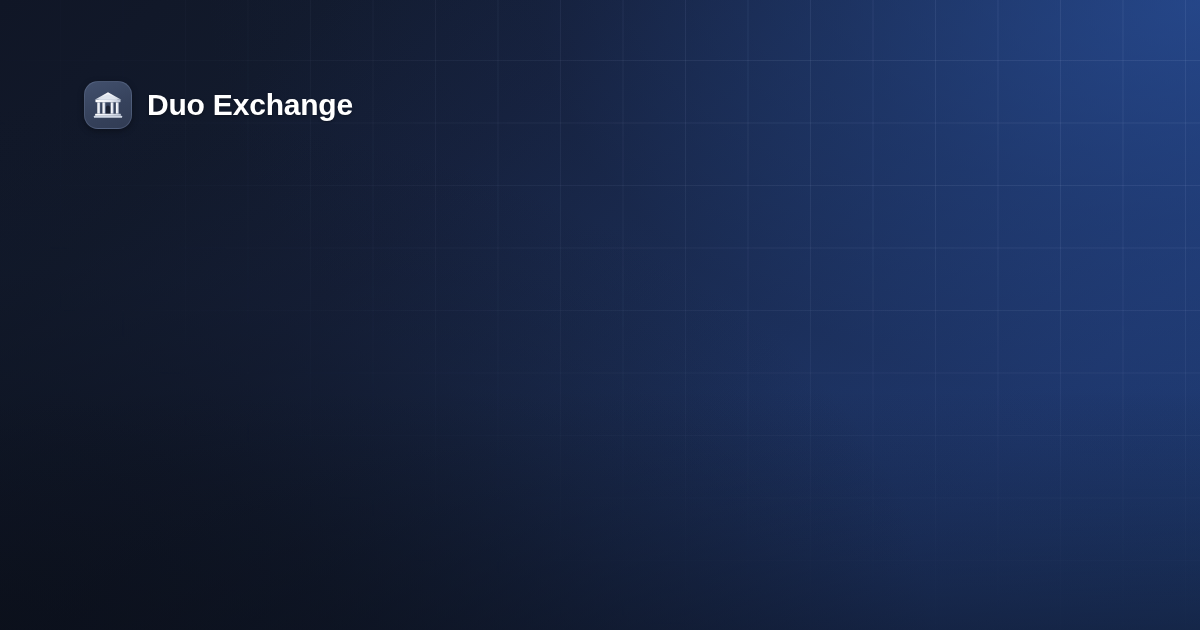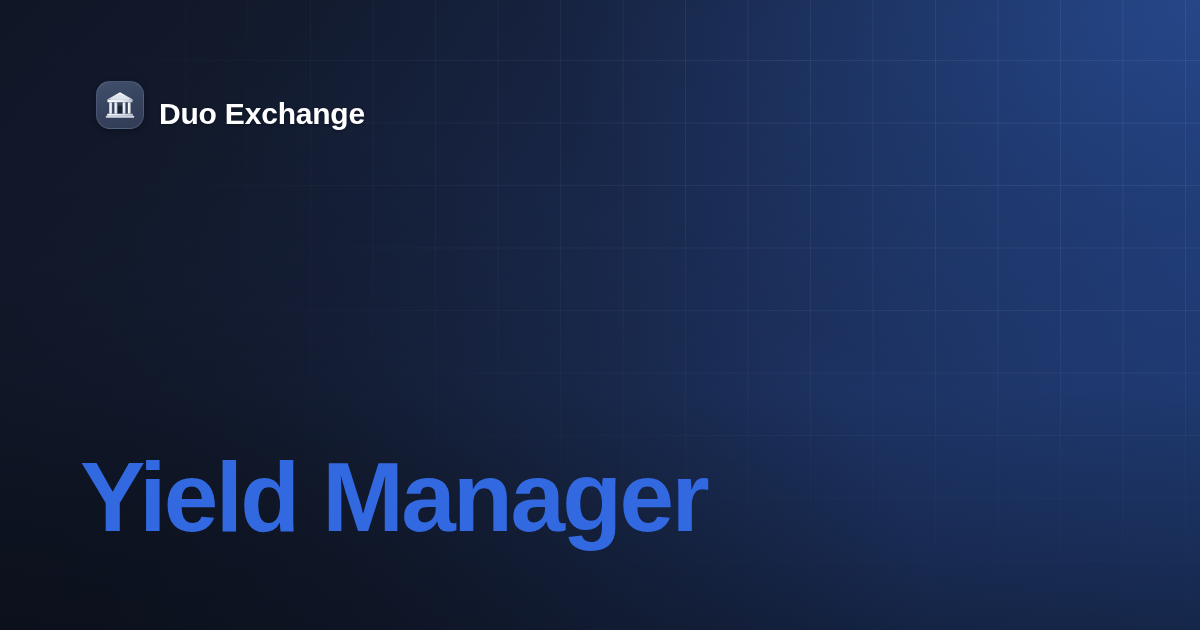--- a/index.html
+++ b/index.html
@@ -89,24 +89,24 @@
     background:
       linear-gradient(to bottom,
         rgba(10, 14, 24, 0.0) 62%,
         rgba(10, 14, 24, 0.30) 84%,
         rgba(10, 14, 24, 0.52) 100%);
   }
 
   
   .brand-row {
     position: absolute;
-    left: 96px;
+    left: 84px;
     top: 81px;
     display: flex;
-    align-items: flex-end;
+    align-items: center;
     gap: 15px;
     z-index: 5;
   }
 
   .brand-badge {
     width: 48px;
     height: 48px;
     border-radius: 14px;
     background: linear-gradient(160deg, #42506d 0%, #36425c 55%, #313c54 100%);
     border: 1px solid rgba(150, 170, 205, 0.22);
@@ -187,15 +187,14 @@
 
         <path d="M13.8 25.2 V18.6 a2.2 2.2 0 0 1 4.4 0 v6.6 z" fill="#1b2233"></path>
 
         <rect x="2.2" y="25.3" width="27.6" height="2.1" rx="0.5" fill="url(#colShade)"></rect>
         <rect x="1.0" y="27.5" width="30.0" height="2.2" rx="0.6" fill="#cfd7e4"></rect>
       </svg>
     </div>
     <div class="brand-name">Duo Exchange</div>
   </div>
 
-  <h1 class="headline">Yield Manager</h1>
 
 </div>
 
 </body></html>

